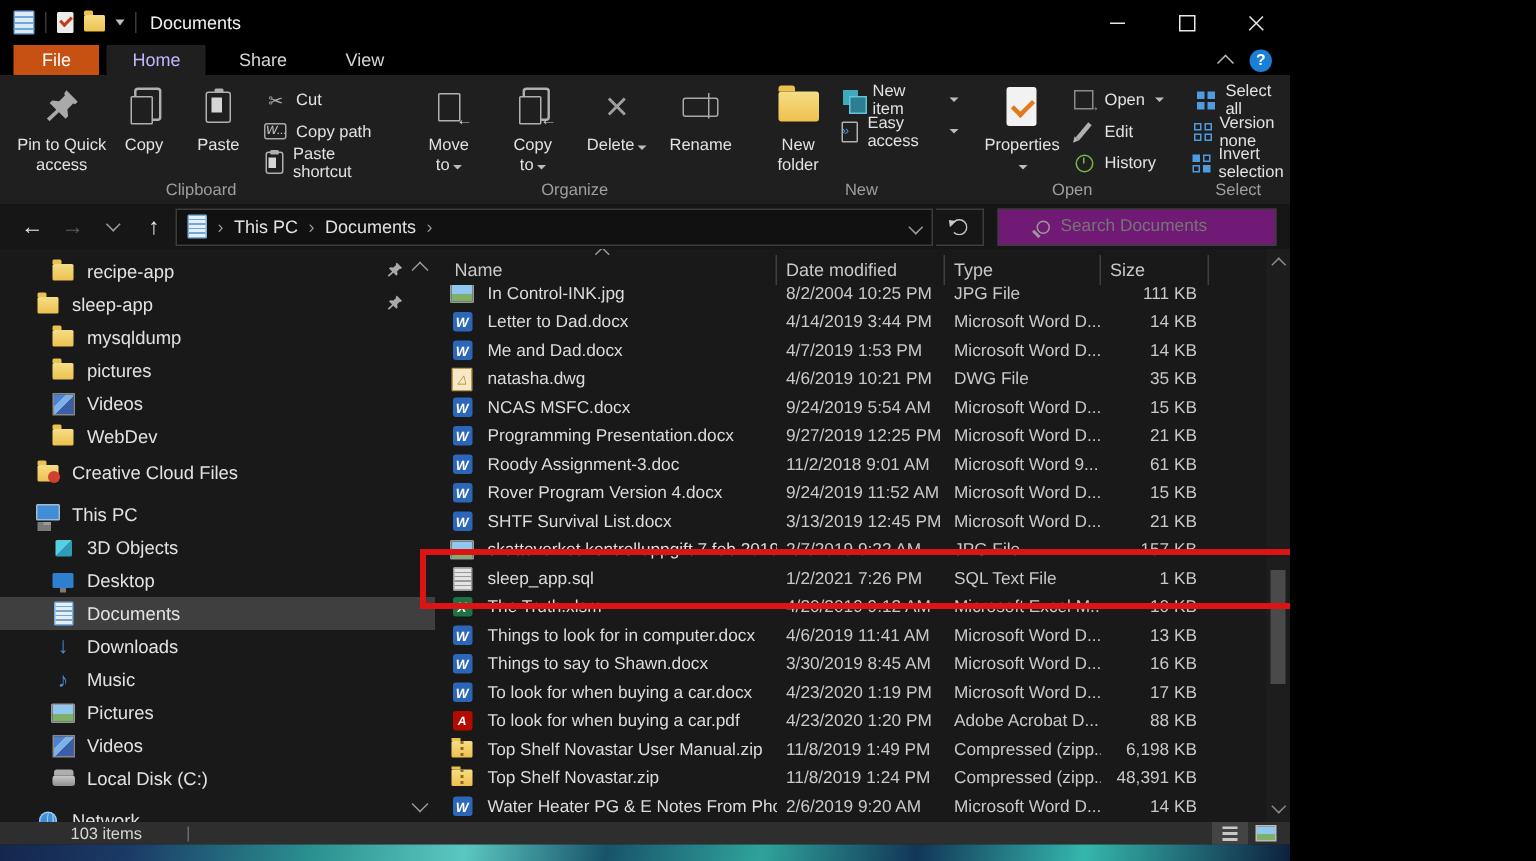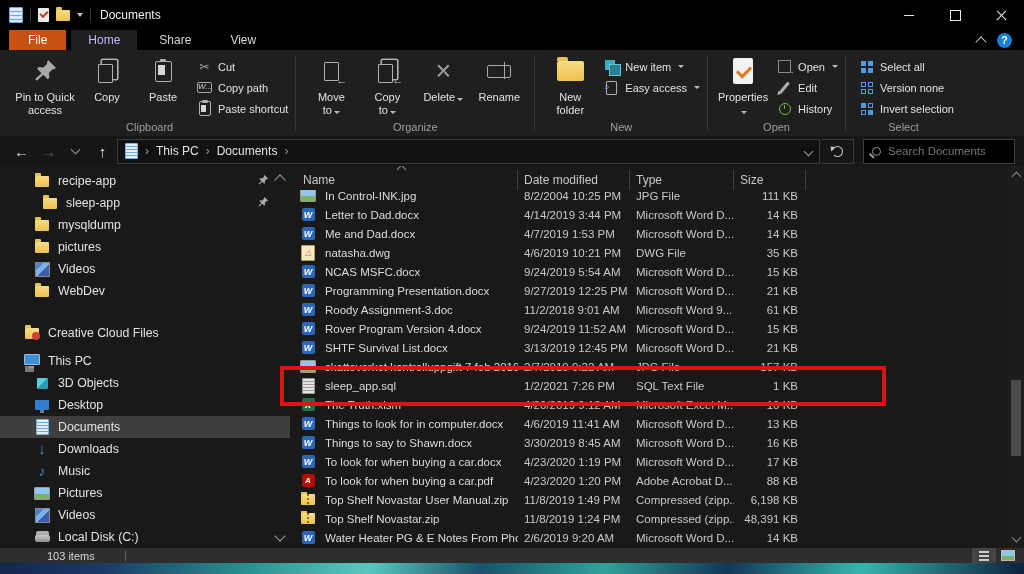--- a/index.html
+++ b/index.html
@@ -1,16 +1,16 @@
 <!DOCTYPE html>
 <html><head>
 <meta charset="utf-8">
 <style>
   html,body{margin:0;padding:0;background:#000;}
-  #window{position:relative;width:1024px;height:574px;background:#191919;overflow:hidden;
+  #window{position:relative;width:860px;height:574px;background:#191919;overflow:hidden;
           font-family:"Liberation Sans",sans-serif;color:#e4e4e4;}
   
   #titlebar{position:absolute;top:0;left:0;right:0;height:30px;background:#000;display:flex;align-items:center;}
   .qat{display:flex;align-items:center;gap:7px;padding-left:9px;}
   .qsep{width:1px;height:14px;background:#3a3a3a;}
   .qi-doc{width:12px;height:14px;background:#dce9f6;border:1.5px solid #6fa8d8;border-radius:1px;
           background-image:repeating-linear-gradient(to bottom,transparent 0 3px,#6fa8d8 3px 4px);}
   .qi-check{width:11px;height:14px;background:#ececec;border-radius:1px;position:relative;}
   .qi-check::after{content:'';position:absolute;left:2px;top:3px;width:6px;height:3px;
           border-left:2px solid #c33c1d;border-bottom:2px solid #c33c1d;transform:rotate(-45deg);}
@@ -83,21 +83,21 @@
   #addrbar{position:absolute;top:136px;left:0;right:0;height:30px;background:#161616;display:flex;align-items:center;padding:0 9px;gap:2px;}
   .nav{width:25px;height:24px;display:flex;align-items:center;justify-content:center;font-size:15px;color:#e6e6e6;}
   .nav.dis{color:#5f5f5f;}
   .nav .chev-dn{width:6px;height:6px;border-right:1.5px solid #9a9a9a;border-bottom:1.5px solid #9a9a9a;transform:rotate(45deg);margin-top:-3px;}
   .bcrumb{flex:1;height:23px;border:1px solid #3c3c3c;background:#111;display:flex;align-items:center;padding:0 7px;font-size:12px;color:#e2e2e2;gap:7px;}
   .crumb-sep{color:#9a9a9a;font-size:12px;}
   .bc-right{margin-left:auto;}
   .refresh{width:31px;height:23px;border:1px solid #3c3c3c;border-left:none;display:flex;align-items:center;justify-content:center;}
   .refr-i{width:9px;height:9px;border:1.6px solid #c9c9c9;border-radius:50%;border-left-color:transparent;position:relative;}
   .refr-i::after{content:'';position:absolute;left:-3px;top:-2px;border-top:3px solid transparent;border-bottom:3px solid transparent;border-right:4px solid #c9c9c9;transform:rotate(45deg);}
-  .search{width:134px;height:23px;border:1px solid #3c3c3c;margin-left:7px;display:flex;align-items:center;gap:7px;padding:0 8px;background:#000000;}
+  .search{width:134px;height:23px;border:1px solid #3c3c3c;margin-left:7px;display:flex;align-items:center;gap:7px;padding:0 25px;background:#701a75;}
   .mag{width:7px;height:7px;border:1.5px solid #9a9a9a;border-radius:50%;position:relative;flex:none;}
   .mag::after{content:'';position:absolute;left:-4px;top:7px;width:6px;height:1.5px;background:#9a9a9a;transform:rotate(45deg);}
   .search input{background:transparent;border:none;outline:none;color:#9a9a9a;font-size:11.5px;width:100%;font-family:inherit;padding:0;}
   
   #sidebar{position:absolute;top:166px;left:0;width:290px;bottom:26px;background:#191919;overflow:hidden;}
   .side-item{height:22px;display:flex;align-items:center;gap:8px;font-size:12.3px;color:#e2e2e2;position:relative;}
   .side-item.sel{background:#3f3f3f;}
   .side-item .lab{white-space:nowrap;}
   .pin-right{position:absolute;left:257px;top:4px;}
   .sb-chev{position:absolute;right:6px;width:7px;height:7px;border-left:1.5px solid #9a9a9a;border-top:1.5px solid #9a9a9a;}
@@ -431,21 +431,21 @@
           <span class="si">
             <i class="si-folder"></i>
           </span>
           <span class="lab">recipe-app</span>
           <span class="pin-right">
             <svg class="pin-svg" width="12" height="12" viewBox="0 0 24 24">
               <path fill="#a9a9a9" d="M15 2l7 7-1.6 1.6-1.2-.4-3.6 3.6.5 4.2-1.6 1.6-4.1-4.1L4.6 21 3 19.4l5.8-5.4-4.1-4.1L6.3 8.3l4.2.5 3.6-3.6-.4-1.2z"></path>
             </svg>
           </span>
         </div>
-        <div class="side-item" style="padding-left: 42px;">
+        <div class="side-item" style="padding-left: 24px;">
           <span class="si">
             <i class="si-folder"></i>
           </span>
           <span class="lab">sleep-app</span>
           <span class="pin-right">
             <svg class="pin-svg" width="12" height="12" viewBox="0 0 24 24">
               <path fill="#a9a9a9" d="M15 2l7 7-1.6 1.6-1.2-.4-3.6 3.6.5 4.2-1.6 1.6-4.1-4.1L4.6 21 3 19.4l5.8-5.4-4.1-4.1L6.3 8.3l4.2.5 3.6-3.6-.4-1.2z"></path>
             </svg>
           </span>
         </div>
@@ -466,21 +466,21 @@
             <i class="si-film"></i>
           </span>
           <span class="lab">Videos</span>
         </div>
         <div class="side-item" style="padding-left: 34px;">
           <span class="si">
             <i class="si-folder"></i>
           </span>
           <span class="lab">WebDev</span>
         </div>
-        <div class="side-item" style="padding-left: 24px; margin-top: 20px;">
+        <div class="side-item" style="padding-left: 24px; margin-top: 2px;">
           <span class="si">
             <i class="si-folder si-cloud"></i>
           </span>
           <span class="lab">Creative Cloud Files</span>
         </div>
         <div class="side-item" style="padding-left: 24px; margin-top: 6px;">
           <span class="si">
             <i class="si-pc"></i>
           </span>
           <span class="lab">This PC</span>

